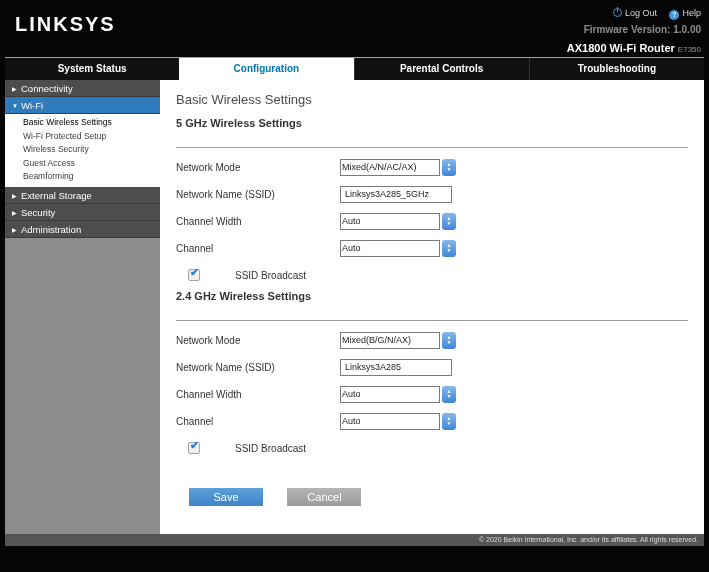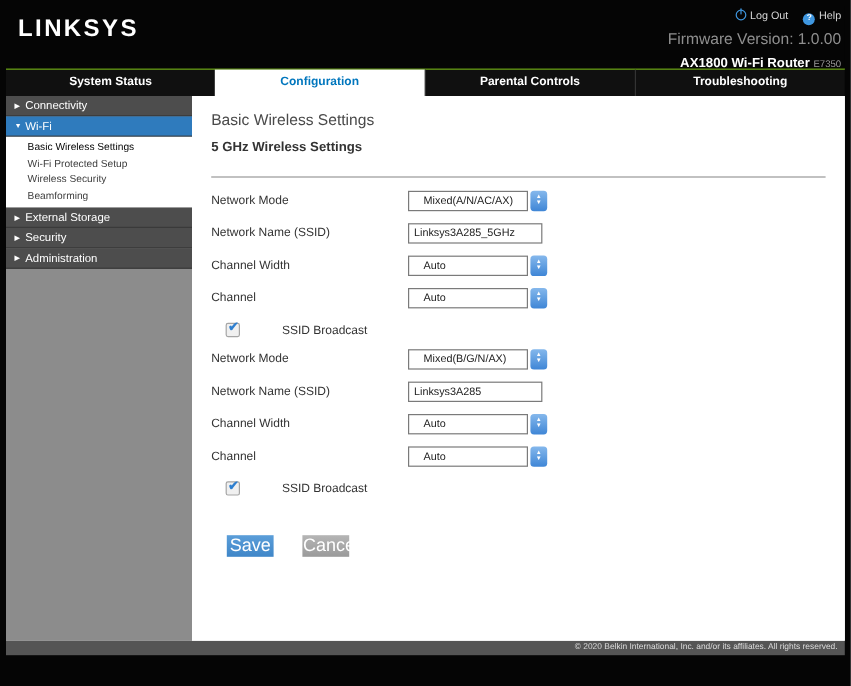--- a/index.html
+++ b/index.html
@@ -26,21 +26,21 @@
     border: 1px solid #3f97e0; position: relative; vertical-align: -1px; margin-right: 3px;
   }
   .pwr-icon::after {
     content: ""; position: absolute; left: 3px; top: -2px; width: 1px; height: 5px; background: #3f97e0;
   }
   .help-icon {
     display: inline-block; width: 10px; height: 10px; border-radius: 50%;
     background: #3f97e0; color: #fff; font-size: 7px; font-weight: bold;
     text-align: center; line-height: 10px; vertical-align: -1px; margin-right: 3px;
   }
-  .firmware-row { font-size: 13px; color: #8f8f8f; margin-top: 4px; }
+  .firmware-row { font-size: 10px; color: #8f8f8f; margin-top: 4px; font-weight: bold; }
   .model-row { margin-top: 3px; }
   .model { color: #ffffff; font-size: 11px; font-weight: bold; }
   .model-code { color: #9a9a9a; font-size: 8px; font-weight: normal; margin-left: 3px; text-align: right; }
 
   
   .tabbar { height: 23px; display: flex; background: #101010; border-top: 1px solid #84cc16; }
   .tab {
     flex: 1; text-align: center; line-height: 22px;
     color: #ffffff; font-size: 10px; font-weight: bold; cursor: pointer;
   }
@@ -71,21 +71,21 @@
   .section-title {
     font-size: 11px; font-weight: bold; color: #333333;
     padding-bottom: 18px; border-bottom: 1px solid #999999; margin-bottom: 10px;
   }
   .section2 { margin-top: 6px; }
   .row { display: flex; align-items: center; height: 18px; margin-bottom: 9px; }
   .field-label { width: 164px; font-size: 10px; color: #333333; flex-shrink: 0; }
   .selectbox { display: flex; align-items: center; cursor: pointer; }
   .select-field {
     width: 100px; height: 17px; border: 1px solid #7a7a7a; background: #ffffff;
-    font-size: 9px; color: #222222; line-height: 15px; padding-left: 12px;
+    font-size: 9px; color: #222222; line-height: 15px; padding-left: 1px;
   }
   .stepper {
     width: 14px; height: 17px; margin-left: 2px; border-radius: 3px;
     background: linear-gradient(#85b8ec, #3f86d6);
     color: #ffffff; display: flex; flex-direction: column;
     align-items: center; justify-content: center; cursor: pointer;
   }
   .stepper span { font-size: 5px; line-height: 5px; display: block; }
   .text-field {
     width: 112px; height: 17px; border: 1px solid #7a7a7a;
@@ -95,22 +95,22 @@
   .check-row { margin-top: 2px; margin-bottom: 4px; padding-left: 12px; }
   .checkbox {
     width: 12px; height: 12px; border: 1px solid #a5a5a5; border-radius: 2px;
     background: #f0f0f0; position: relative; margin-right: 7px; cursor: pointer; flex-shrink: 0;
   }
   .check { position: absolute; left: 1px; top: -4px; color: #2e7fd0; font-size: 11px; font-weight: bold; }
   .check-label { font-size: 10px; color: #333333; margin-left: 28px; }
 
   .buttons { margin-top: 30px; padding-left: 13px; }
   .btn {
-    display: inline-block; width: 39px; height: 18px; line-height: 18px;
-    text-align: center; color: #ffffff; font-size: 15px; cursor: pointer;
+    display: inline-block; width: 74px; height: 18px; line-height: 18px;
+    text-align: center; color: #ffffff; font-size: 11px; cursor: pointer;
   }
   .btn-save { background: linear-gradient(#5b9ed9, #3f86c8); margin-right: 20px; }
   .btn-cancel { background: linear-gradient(#b5b5b5, #9a9a9a); }
 
   
   .footer {
     height: 12px; background: #555555; color: #dddddd;
     font-size: 7px; line-height: 12px; text-align: right; padding-right: 6px;
   }
 </style>
@@ -142,20 +142,21 @@
 
   <div class="main">
 
     <div class="sidebar">
       <div class="side-top"><span class="arrow">▶</span><span>Connectivity</span></div>
       <div class="side-top active"><span class="arrow">▼</span><span>Wi-Fi</span></div>
       <div class="side-sub">
         <div class="side-sub-item selected">Basic Wireless Settings</div>
         <div class="side-sub-item">Wi-Fi Protected Setup</div>
         <div class="side-sub-item">Wireless Security</div>
+        <div class="side-sub-item">Guest Access</div>
         <div class="side-sub-item">Beamforming</div>
       </div>
       <div class="side-top"><span class="arrow">▶</span><span>External Storage</span></div>
       <div class="side-top"><span class="arrow">▶</span><span>Security</span></div>
       <div class="side-top"><span class="arrow">▶</span><span>Administration</span></div>
       <div class="side-fill"></div>
     </div>
 
     <div class="content">
       <div class="page-title">Basic Wireless Settings</div>
@@ -203,20 +204,21 @@
 
         <div class="row check-row">
           <span class="checkbox">
               <span class="check">✔</span>
             </span>
           <span class="check-label">SSID Broadcast</span>
         </div>
       </div>
 
       <div class="section section2">
+        <div class="section-title">2.4 GHz Wireless Settings</div>
 
         <div class="row">
           <div class="field-label">Network Mode</div>
           <div class="selectbox">
             <div class="select-field">Mixed(B/G/N/AX)</div>
             <div class="stepper">
                 <span>▲</span>
                 <span>▼</span>
               </div>
           </div>

